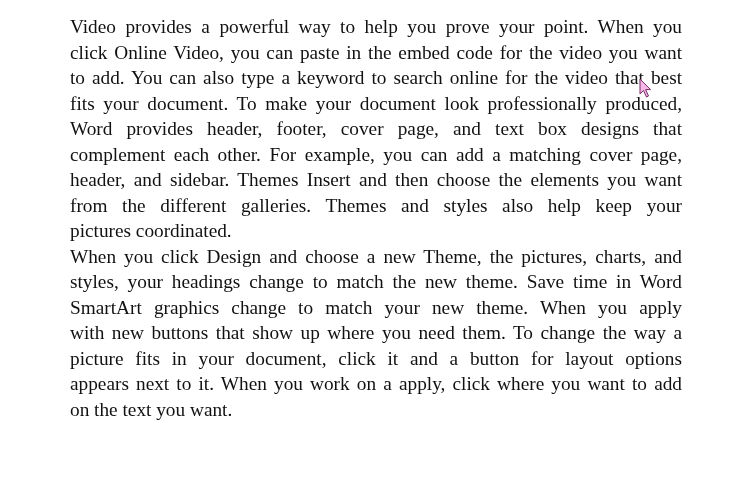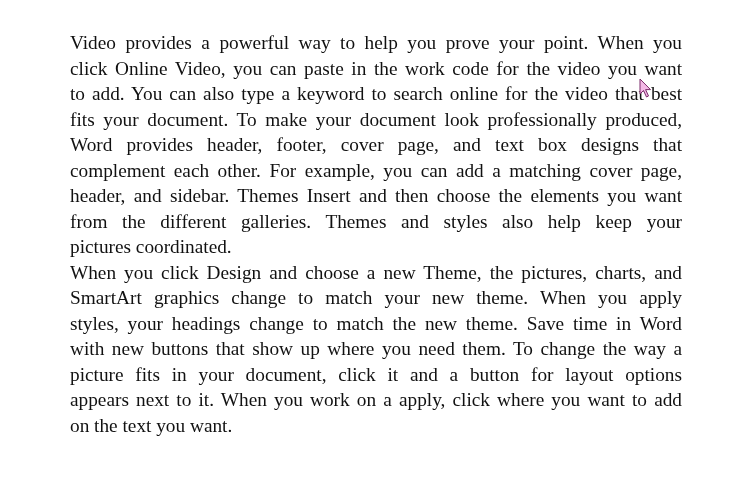--- a/index.html
+++ b/index.html
@@ -9,21 +9,21 @@
     }
     body {
       width: 746px;
       height: 486px;
       overflow: hidden;
       position: relative;
     }
     .page {
       position: absolute;
       left: 70px;
-      top: 30px;
+      top: 14px;
       width: 612px;
       font-family: "Liberation Serif", serif;
       font-size: 19.3px;
       color: #111111;
     }
     .para {
       margin: 0;
     }
     .para + .para {
     }
@@ -47,33 +47,33 @@
       height: 20px;
       pointer-events: none;
     }
   </style>
 </head>
 <body>
 
 <div class="page">
   <p class="para">
     <span class="line">Video provides a powerful way to help you prove your point. When you</span>
-    <span class="line">click Online Video, you can paste in the work code for the video you want</span>
+    <span class="line">click Online Video, you can paste in the embed code for the video you want</span>
     <span class="line">to add. You can also type a keyword to search online for the video that best</span>
     <span class="line">fits your document. To make your document look professionally produced,</span>
     <span class="line">Word provides header, footer, cover page, and text box designs that</span>
     <span class="line">complement each other. For example, you can add a matching cover page,</span>
     <span class="line">header, and sidebar. Themes Insert and then choose the elements you want</span>
     <span class="line">from the different galleries. Themes and styles also help keep your</span>
     <span class="line last">pictures coordinated.</span>
   </p>
   <p class="para">
     <span class="line">When you click Design and choose a new Theme, the pictures, charts, and</span>
+    <span class="line">styles, your headings change to match the new theme. Save time in Word</span>
     <span class="line">SmartArt graphics change to match your new theme. When you apply</span>
-    <span class="line">styles, your headings change to match the new theme. Save time in Word</span>
     <span class="line">with new buttons that show up where you need them. To change the way a</span>
     <span class="line">picture fits in your document, click it and a button for layout options</span>
     <span class="line">appears next to it. When you work on a apply, click where you want to add</span>
     <span class="line last">on the text you want.</span>
   </p>
 </div>
 
 <svg class="cursor" viewBox="0 0 14 20" xmlns="http://www.w3.org/2000/svg">
   <path d="M1 1 L1 16 L4.5 12.5 L7.5 19 L9.5 18 L6.6 11.6 L11.5 11.6 Z" fill="#f4b8e6" stroke="#7a2a6a" stroke-width="1"></path>
 </svg>

